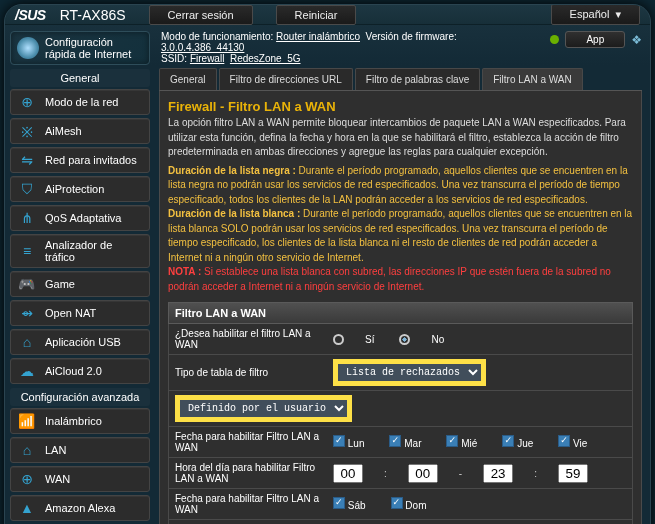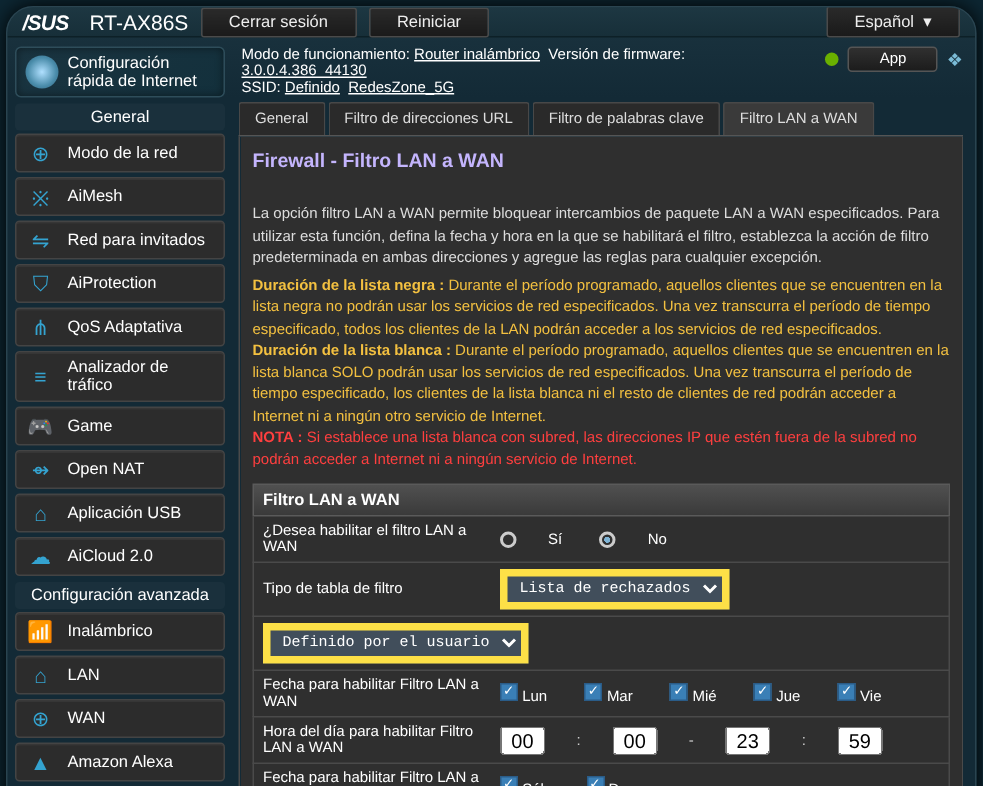--- a/index.html
+++ b/index.html
@@ -39,20 +39,21 @@
   }
   .model { color: #fff; font-size: 14px; }
   .top-btn {
     background: linear-gradient(#2a2a2a,#1a1a1a);
     border: 1px solid #4a4a4a;
     color: #eee;
     padding: 3px 18px;
     font-size: 11px;
     border-radius: 2px;
     cursor: pointer;
+    margin-left: 15px;
   }
   .top-right { margin-left: auto; display:flex; gap:6px; align-items:center;}
   .content { display:flex; height: calc(100% - 34px); }
   .sidebar { width: 150px; flex:none; padding: 6px 5px; overflow:hidden; }
   .side-group-title {
     text-align:center; color:#fff; font-size:11px;
     padding:3px 0; margin:4px 0 2px 0;
     background: rgba(255,255,255,0.03);
     border-radius: 3px;
   }
@@ -113,21 +114,21 @@
     border:1px solid #484848; border-bottom:none;
     margin-right:2px; cursor:pointer;
     border-top-left-radius:2px; border-top-right-radius:2px;
   }
   .tab.active { background:#3a3a3a; }
   .panel {
     flex:1; overflow:auto; background:#2f2f2f;
     border:1px solid #4a4a4a; border-top:none;
     padding:8px;
   }
-  .panel h2 { color:#c4b5fd; font-size:13px; margin-bottom:22px; }
+  .panel h2 { color:#eab308; font-size:13px; margin-bottom:2px; }
   .desc { font-size:10px; color:#ddd; line-height:1.45; margin-bottom:4px;}
   .desc2 { font-size:10px; color:#f3c040; line-height:1.45;}
   .note { color:#ff3f3f; }
   .section-head {
     background: linear-gradient(#505050,#3a3a3a);
     color:#fff; font-size:11px; font-weight:bold;
     padding:4px 6px; margin-top:8px;
     border:1px solid #5a5a5a;
   }
   .form-row {
@@ -237,21 +238,21 @@
     </div>
     <div class="main">
       <div class="infobar">
         <div>
           <span>Modo de funcionamiento:</span>
           <a>Router inalámbrico</a>
           &nbsp;<span>Versión de firmware:</span>
           <a>3.0.0.4.386_44130</a>
           <br>
           <span>SSID:</span>
-          <a>Definido</a>&nbsp;
+          <a>Firewall</a>&nbsp;
           <a>RedesZone_5G</a>
         </div>
         <div style="display:flex;align-items:center;gap:6px;">
           <span class="ssid-on"></span>
           <button class="app-pill">App</button>
           <span style="color:#7bbbd6;font-size:12px;cursor:pointer;">❖</span>
         </div>
       </div>
       <div class="tabs">
         <div class="tab">General</div>

